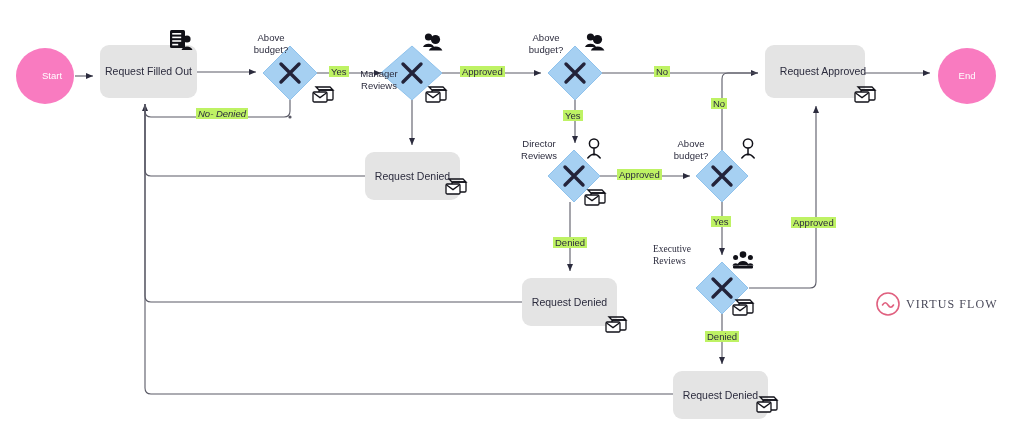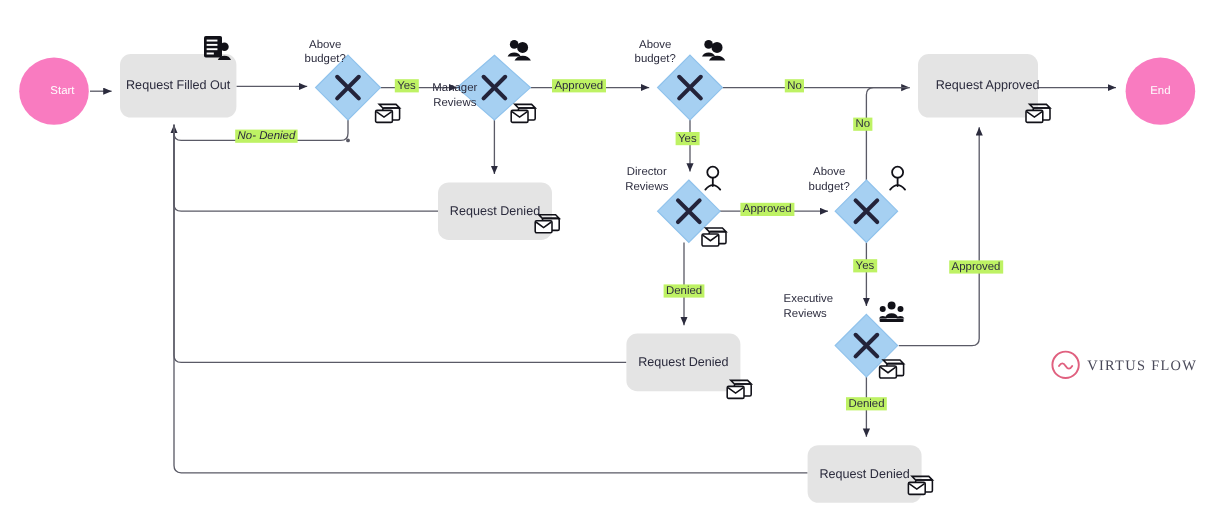--- a/index.html
+++ b/index.html
@@ -250,21 +250,21 @@
 <div class="side-label" style="left:237px; top:32px; width:68px;">Above
 budget?</div>
 <div class="side-label" style="left:348px; top:32px; width:62px;margin-top:36px;">Manager
 Reviews</div>
 <div class="side-label" style="left:512px; top:32px; width:68px;">Above
 budget?</div>
 <div class="side-label" style="left:508px; top:138px; width:62px; text-align:center;">Director
 Reviews</div>
 <div class="side-label" style="left:660px; top:138px; width:62px;">Above
 budget?</div>
-<div class="side-label" style="left:653px; top:244px; width:66px; text-align:left;">Executive
+<div class="side-label" style="left:653px; top:244px; width:66px; text-align:left;font-family:Liberation Serif, serif;">Executive
 Reviews</div>
 
 <div class="edge-label" style="left:329px; top:66px;">Yes</div>
 <div class="edge-label" style="left:196px; top:108px;font-style:italic;">No- Denied</div>
 <div class="edge-label" style="left:460px; top:66px;">Approved</div>
 <div class="edge-label" style="left:654px; top:66px;">No</div>
 <div class="edge-label" style="left:563px; top:110px;">Yes</div>
 <div class="edge-label" style="left:617px; top:169px;">Approved</div>
 <div class="edge-label" style="left:553px; top:237px;">Denied</div>
 <div class="edge-label" style="left:711px; top:98px;">No</div>

